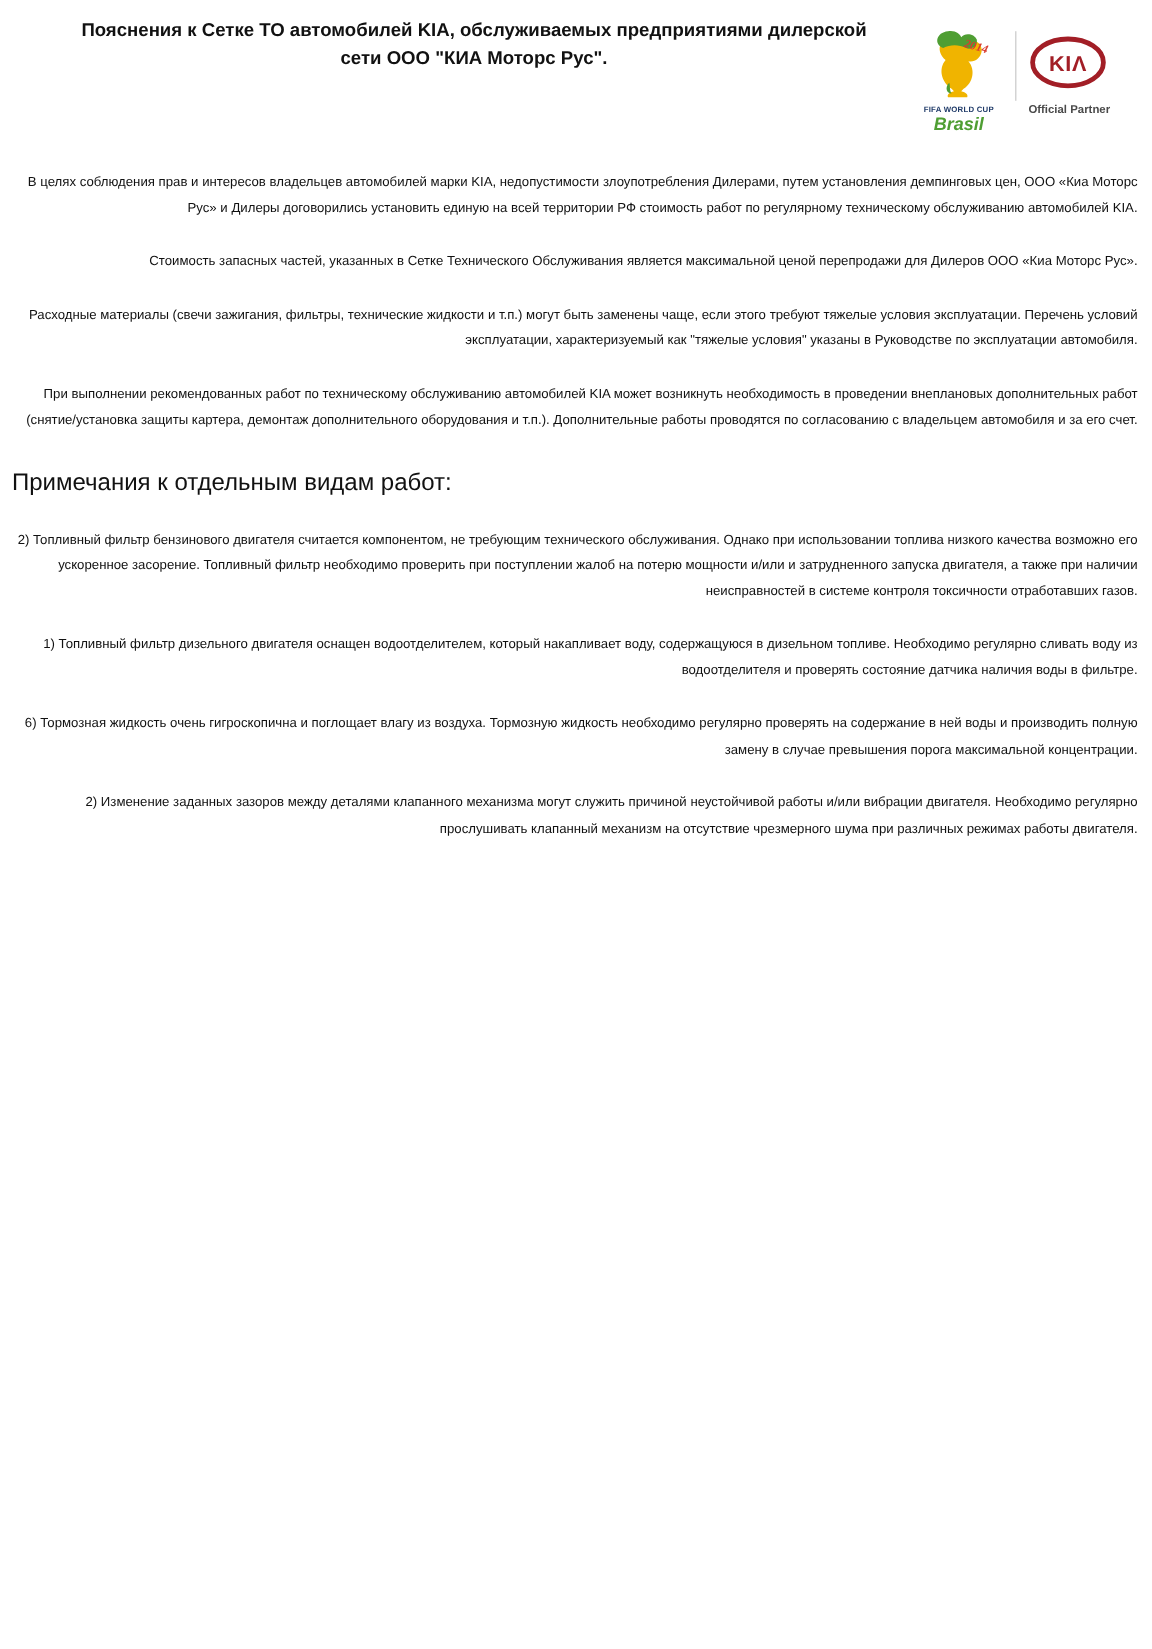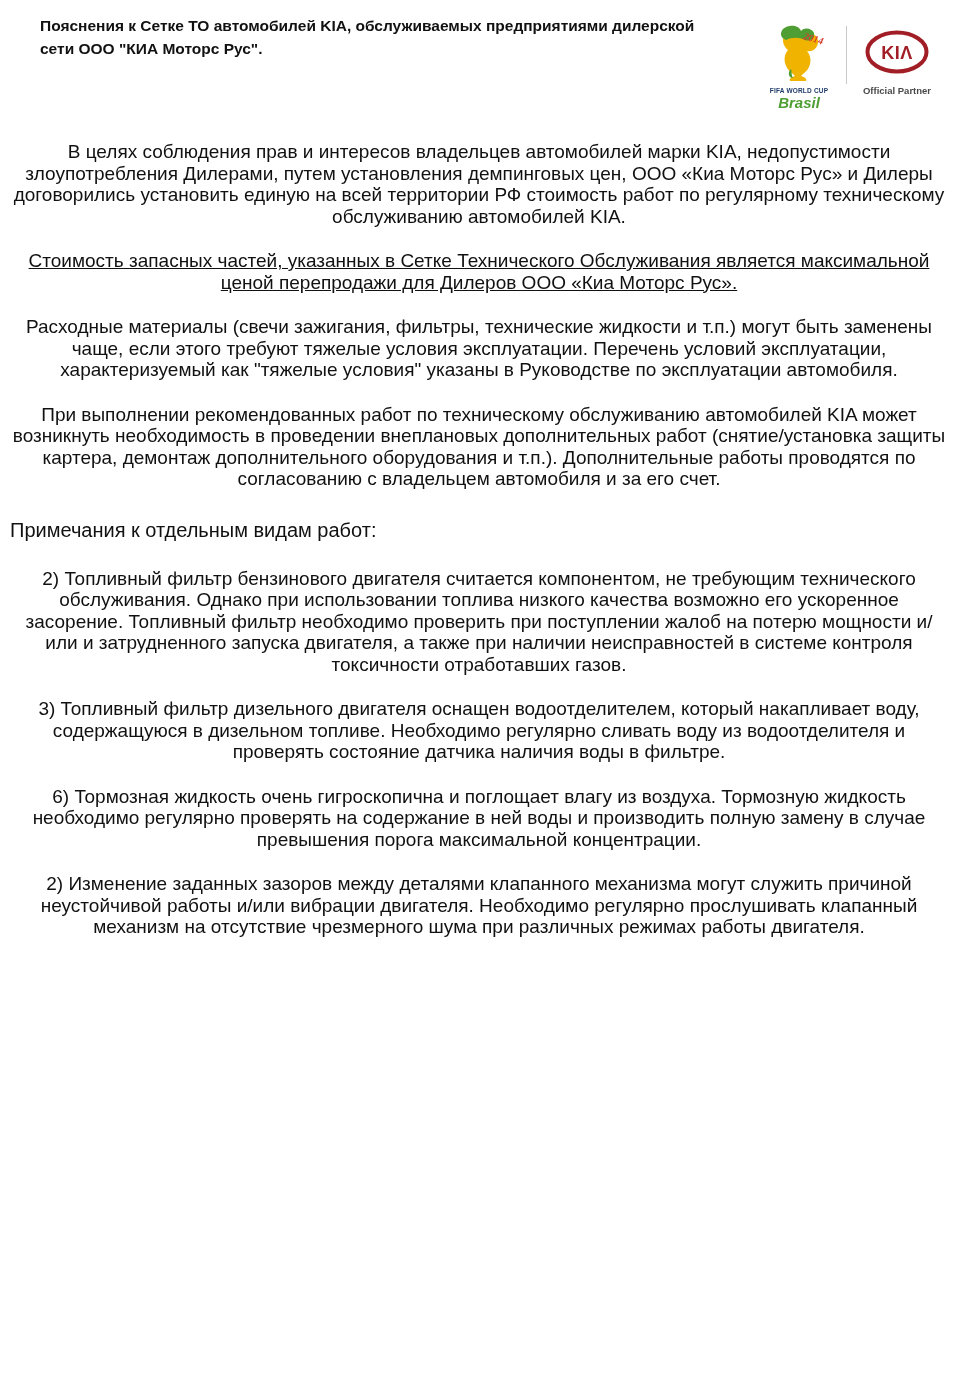--- a/index.html
+++ b/index.html
@@ -10,20 +10,21 @@
     background: #ffffff;
     font-family: "Liberation Sans", sans-serif;
     color: #111111;
     padding: 10px 12px 0 10px;
     overflow: hidden;
   }
   
   .header { display: flex; align-items: flex-start; margin-bottom: 30px; }
   .title-wrap {
     flex: 1;
+    text-align: center;
     font-weight: bold;
     font-size: 15.5px;
     line-height: 23px;
     padding: 4px 10px 0 30px;
   }
   .title-wrap span { display: block; }
   .logos {
     width: 188px;
     display: flex;
     align-items: flex-start;
@@ -36,30 +37,30 @@
     letter-spacing: 0.2px; margin-top: 1px; white-space: nowrap;
   }
   .fifa-caption2 {
     font-size: 15px; font-weight: bold; font-style: italic; color: #4f9e33;
     margin-top: 0px;
   }
   .logo-divider {
     width: 0; border-left: 1px solid #c9c9c9; height: 58px;
     margin: 2px 10px 0 8px; flex: none;
   }
-  .kia-block { width: 80px; text-align: center; padding-top: 6px; }
+  .kia-block { width: 80px; text-align: left; padding-top: 6px; }
   .partner-label { font-size: 9.5px; font-weight: bold; color: #4a4a4a; margin-top: 7px; white-space: nowrap; }
   
   .content p {
-    font-size: 19px;
+    font-size: 11px;
     line-height: 21.5px;
     margin: 0 0 23px 0;
-    text-align: center;
+    text-align: right;
   }
-  .joined p { margin-bottom: 0; text-decoration: underline; }
+  .joined p { margin-bottom: 0; }
   .joined { margin-bottom: 23px; }
   .notes-heading {
     font-size: 20px;
     font-weight: 400;
     margin: 28px 0 26px 0;
     line-height: 24px;
   }
 </style>
 </head>
 <body>
@@ -106,19 +107,19 @@
       <p>Стоимость запасных частей, указанных в Сетке Технического Обслуживания является максимальной ценой перепродажи для Дилеров ООО «Киа Моторс Рус».</p>
     </div>
 
     <p>Расходные материалы (свечи зажигания, фильтры, технические жидкости и т.п.) могут быть заменены чаще, если этого требуют тяжелые условия эксплуатации. Перечень условий эксплуатации, характеризуемый как "тяжелые условия" указаны в Руководстве по эксплуатации автомобиля.</p>
 
     <p>При выполнении рекомендованных работ по техническому обслуживанию автомобилей KIA может возникнуть необходимость в проведении внеплановых дополнительных работ (снятие/установка защиты картера, демонтаж дополнительного оборудования и т.п.). Дополнительные работы проводятся по согласованию с владельцем автомобиля и за его счет.</p>
 
     <h2 class="notes-heading">Примечания к отдельным видам работ:</h2>
 
     <p>2) Топливный фильтр бензинового двигателя считается компонентом, не требующим технического обслуживания. Однако при использовании топлива низкого качества возможно его ускоренное засорение. Топливный фильтр необходимо проверить при поступлении жалоб на потерю мощности и/или и затрудненного запуска двигателя, а также при наличии неисправностей в системе контроля токсичности отработавших газов.</p>
-    <p>3) Топливный фильтр дизельного двигателя оснащен водоотделителем, который накапливает воду, содержащуюся в дизельном топливе. Необходимо регулярно сливать воду из водоотделителя и проверять состояние датчика наличия воды в фильтре.</p>
+    <p>1) Топливный фильтр дизельного двигателя оснащен водоотделителем, который накапливает воду, содержащуюся в дизельном топливе. Необходимо регулярно сливать воду из водоотделителя и проверять состояние датчика наличия воды в фильтре.</p>
     <p>6) Тормозная жидкость очень гигроскопична и поглощает влагу из воздуха. Тормозную жидкость необходимо регулярно проверять на содержание в ней воды и производить полную замену в случае превышения порога максимальной концентрации.</p>
     <p>2) Изменение заданных зазоров между деталями клапанного механизма могут служить причиной неустойчивой работы и/или вибрации двигателя. Необходимо регулярно прослушивать клапанный механизм на отсутствие чрезмерного шума при различных режимах работы двигателя.</p>
 
   </div>
 
 </div>
 
 </body></html>

